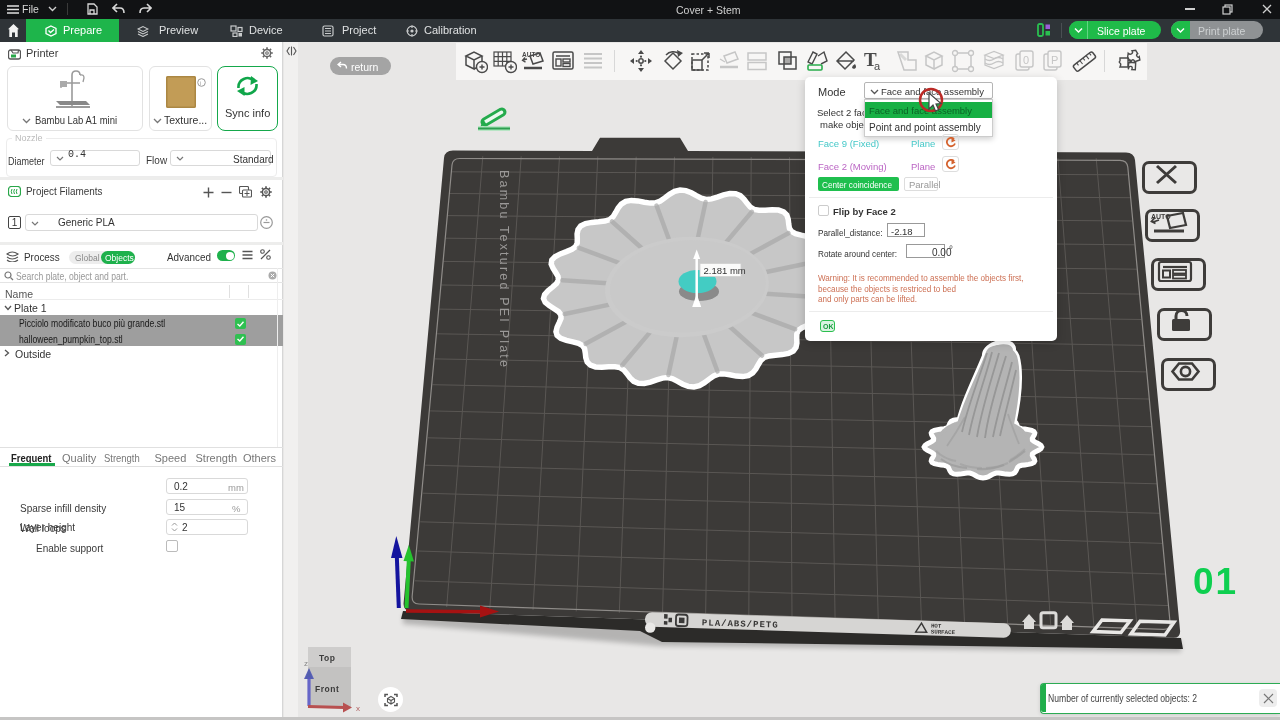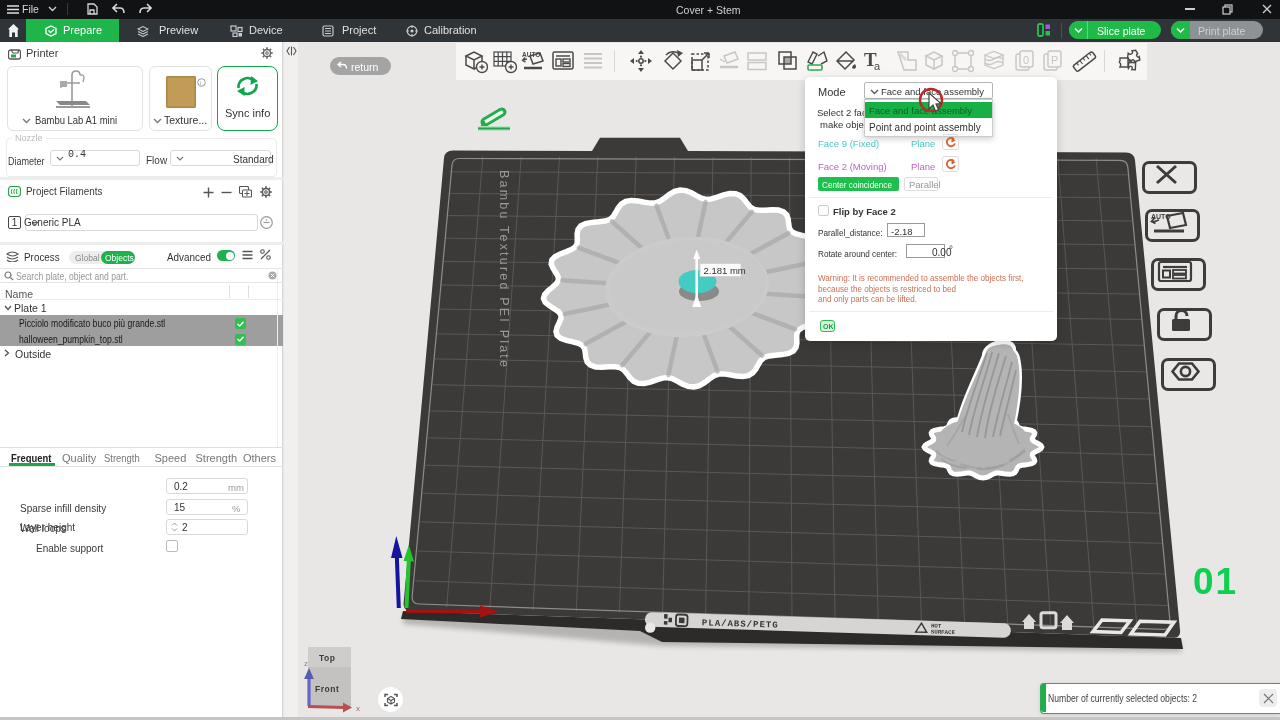--- a/index.html
+++ b/index.html
@@ -542,21 +542,21 @@
       <circle cx="6" cy="6" r="1.3" fill="none" stroke="#555" stroke-width="1.1"></circle>
       <g stroke="#555" stroke-width="1.6">
         <path d="M6 0.2v1.8 M6 10v1.8 M0.2 6h1.8 M10 6h1.8 M1.9 1.9l1.3 1.3 M8.8 8.8l1.3 1.3 M10.1 1.9L8.8 3.2 M3.2 8.8l-1.3 1.3"></path>
       </g>
     </svg>
 <div class="abs" style="left:8px;top:174px;width:13px;height:13px;border:1.5px solid #444;border-radius:2px;font-size:10px;color:#333;text-align:center;line-height:12px;">1</div>
 <div class="combo" style="left:25px;top:172px;width:233px;height:17px;"></div>
 <svg class="abs" style="left:31px;top:179px" width="8" height="5">
       <path d="M1 1 L4 4 L7 1" stroke="#777" stroke-width="1.2" fill="none"></path>
     </svg>
-<span class="abs" style="left:24px;top:175px;font-size:10px;color:#333;">Generic PLA</span>
+<span class="abs" style="left:58px;top:175px;font-size:10px;color:#333;">Generic PLA</span>
 <svg class="abs" style="left:260px;top:174px" width="13" height="13">
       <circle cx="6.5" cy="6.5" r="5.8" fill="none" stroke="#999" stroke-width="1.2"></circle>
       <path d="M3.5 6.5 h6" stroke="#999" stroke-width="1.2"></path>
       <circle cx="6.5" cy="4" r="0.8" fill="#999"></circle>
     </svg>
 <div class="abs" style="left:0;top:200px;width:283px;height:3px;background:#ededec;"></div>
 <svg class="abs" style="left:6px;top:209px" width="13" height="11">
       <path d="M1 3 q5 -4 11 0 q-5 4 -11 0 Z M1 6 q5 4 11 0 M1 9 q5 4 11 0" fill="none" stroke="#555" stroke-width="1.1"></path>
     </svg>
 <span class="abs cx" style="left:24px;top:208.5px;font-size:11.5px;color:#333;">Process</span>

